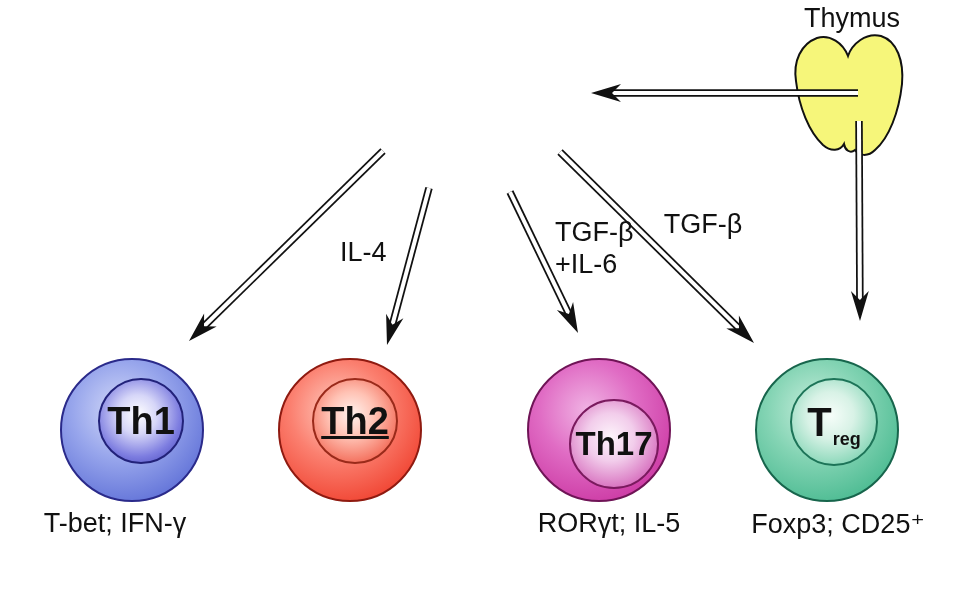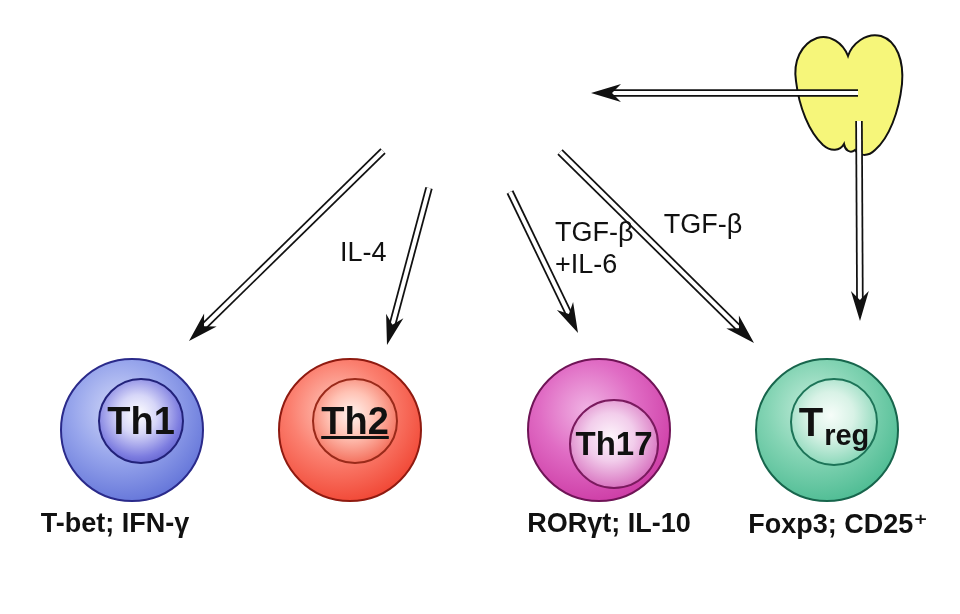--- a/index.html
+++ b/index.html
@@ -33,26 +33,26 @@
   
   .c-th17{left:527px;top:358px;width:144px;height:144px;border:2px solid #6f1456;
     background:radial-gradient(circle at 42% 36%, #f0b4e4 0%, #e06cc4 40%, #cc3aa4 80%, #c02894 100%);}
   .n-th17{left:40px;top:39px;width:90px;height:90px;border:2px solid #7a1a5e;font-size:33px;
     background:radial-gradient(circle at 46% 42%, #fdf4fb 0%, #f2cdeb 35%, #d873c0 75%, #c44aa4 100%);}
   
   .c-treg{left:755px;top:358px;width:144px;height:144px;border:2px solid #17654c;
     background:radial-gradient(circle at 42% 36%, #c8eedd 0%, #84d4b4 40%, #4cbb92 80%, #3aac84 100%);}
   .n-treg{left:33px;top:18px;width:88px;height:88px;border:2px solid #1d7458;font-size:40px;
     background:radial-gradient(circle at 46% 42%, #f6fdf9 0%, #d8f2e6 35%, #8cd8ba 75%, #58bd97 100%);}
-  .sub{font-size:29px;font-weight:bold;position:relative;top:9px;margin-left:1px;}
+  .sub{font-size:18px;font-weight:bold;position:relative;top:9px;margin-left:1px;}
 
   .lbl{position:absolute;font-size:27px;white-space:nowrap;color:#111;}
   .lbl2{position:absolute;font-size:27px;line-height:32px;white-space:nowrap;color:#111;}
   .lbl2 span{display:block;}
-  .caption{position:absolute;font-size:27px;font-weight:bold;text-align:center;white-space:nowrap;color:#111;}
+  .caption{position:absolute;font-size:27px;font-weight:normal;text-align:center;white-space:nowrap;color:#111;}
 </style>
 </head>
 <body>
 
 <div class="stage">
 
   <svg class="layer" width="960" height="614" viewBox="0 0 960 614">
     <path stroke="#111111" stroke-width="2" d="M 848 56
              C 843 43 830 34 817 38
              C 801 44 793 61 796 81
@@ -90,20 +90,21 @@
           <polygon points="591,93 621,84 612,93 621,102" fill="#111111"></polygon>
         </g>
         <g>
           <line x1="859" y1="121" x2="859.9" y2="300.0" stroke="#111111" stroke-width="7.5"></line>
           <line x1="859" y1="121" x2="859.9" y2="300.0" stroke="#ffffff" stroke-width="4"></line>
           <polygon points="860,321 850.9,291 859.9,300 868.8,291" fill="#111111"></polygon>
         </g>
       </g>
   </svg>
 
+  <div class="lbl" style="left:796px;top:3px;width:112px;text-align:center;">Thymus</div>
 
 
   <div class="cell c-th1">
     <div class="nucleus n-th1">
       <span>Th1</span>
     </div>
   </div>
 
   <div class="cell c-th2">
     <div class="nucleus n-th2">
@@ -129,16 +130,16 @@
   <div class="lbl" style="left:340px;top:237px;width:60px;">IL-4</div>
 
   <div class="lbl2" style="left:555px;top:216px;">
     <span>TGF-β</span>
     <span>+IL-6</span>
   </div>
 
   <div class="lbl" style="left:658px;top:209px;width:90px;text-align:center;">TGF-β</div>
 
   <div class="caption" style="left:5px;top:508px;width:220px;">T-bet; IFN-γ</div>
-  <div class="caption" style="left:499px;top:508px;width:220px;">RORγt; IL-10</div>
+  <div class="caption" style="left:499px;top:508px;width:220px;">RORγt; IL-5</div>
   <div class="caption" style="left:728px;top:508px;width:220px;">Foxp3; CD25⁺</div>
 
 </div>
 
 </body></html>

